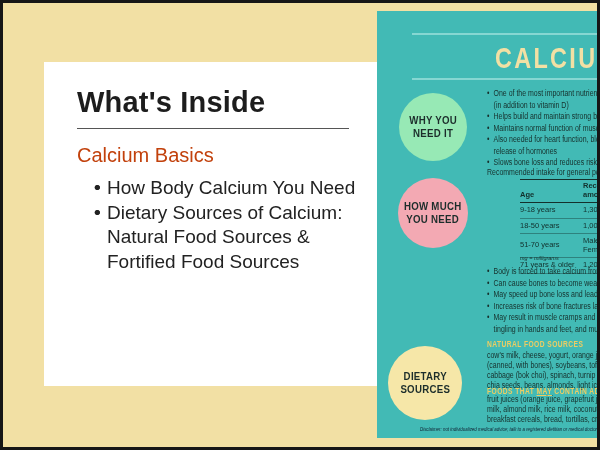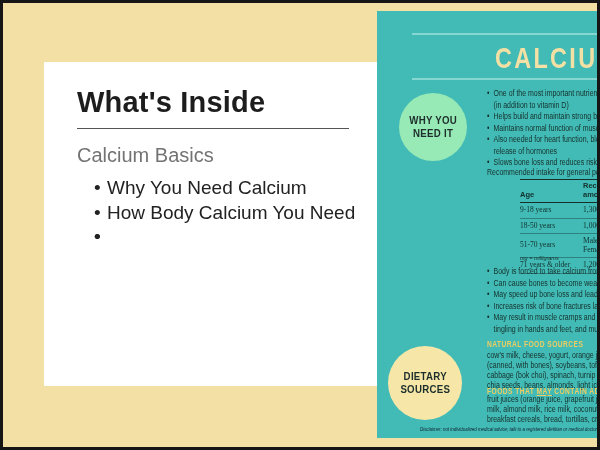--- a/index.html
+++ b/index.html
@@ -7,21 +7,21 @@
     width:600px;height:450px;position:relative;overflow:hidden;
     background:#f2e0a4;
     font-family:"Liberation Sans", sans-serif;
   }
   .frame{position:absolute;inset:0;border:3px solid #161616;pointer-events:none;z-index:50;}
 
   
   .card{position:absolute;left:44px;top:62px;width:333px;height:324px;background:#ffffff;}
   .card-title{position:absolute;left:33px;top:24px;margin:0;font-size:29px;font-weight:700;color:#1d1d1d;letter-spacing:0.2px;}
   .card-hr{position:absolute;left:33px;top:66px;width:272px;height:0;border-top:1.5px solid #555;}
-  .card-sub{position:absolute;left:33px;top:82px;margin:0;font-size:20px;font-weight:500;color:#737373;}
+  .card-sub{position:absolute;left:33px;top:82px;margin:0;font-size:20px;font-weight:500;color:#c2410c;}
   .toc{position:absolute;left:50px;top:114px;margin:0;padding:0;list-style:none;width:270px;}
   .toc li{position:relative;padding-left:13px;font-size:19px;line-height:24.5px;color:#222;white-space:pre-line;}
   .toc .dot{position:absolute;left:0;top:0;}
 
   
   .ig{position:absolute;left:377px;top:11px;width:330px;height:427px;background:#42bab5;color:#1c2d2b;}
   .ig-rule{position:absolute;left:35px;width:295px;height:2px;background:#86d7d2;}
   .ig-title{position:absolute;left:118px;top:30px;font-size:30px;font-weight:700;letter-spacing:3px;color:#f2e0a4;transform:scaleX(0.78);transform-origin:0 0;white-space:nowrap;}
 
   .badge{position:absolute;border-radius:50%;display:flex;align-items:center;justify-content:center;text-align:center;}
@@ -35,49 +35,55 @@
   .tl{position:absolute;left:110px;font-size:8.5px;line-height:11px;white-space:nowrap;transform:scaleX(0.82);transform-origin:0 0;color:#16302c;}
   .tl .dot{display:inline-block;width:8px;}
   .tl.nb{padding-left:8px;}
   .para{line-height:10px;}
   .yhead{position:absolute;left:110px;font-size:9px;font-weight:700;letter-spacing:0.6px;color:#eecd62;white-space:nowrap;transform:scaleX(0.74);transform-origin:0 0;}
   .yhead .u{text-decoration:underline;}
 
   .tbl-intro{position:absolute;left:110px;top:156px;font-size:8.5px;white-space:nowrap;transform:scaleX(0.82);transform-origin:0 0;color:#16302c;}
   .ig-table{position:absolute;left:143px;top:168px;width:200px;border-collapse:collapse;font-size:7.5px;color:#12302c;}
   .ig-table th{font-weight:700;text-align:left;vertical-align:bottom;padding:2px 0 3px 0;border-top:1.6px solid #14302c;border-bottom:1.6px solid #14302c;white-space:pre-line;line-height:8.5px;}
-  .ig-table td{padding:3px 0;border-bottom:0.6px solid rgba(0,0,0,0.3);white-space:pre-line;line-height:8.5px;vertical-align:middle;font-family:Liberation Serif, serif;}
+  .ig-table td{padding:3px 0;border-bottom:0.6px solid rgba(0,0,0,0.3);white-space:pre-line;line-height:8.5px;vertical-align:middle;}
   .ig-table .c1{width:63px;}
   .tbl-foot{position:absolute;left:143px;top:244px;font-size:5.5px;font-style:italic;color:#16302c;}
 
   .disclaimer{position:absolute;left:43px;top:415px;font-size:5.5px;font-style:italic;white-space:nowrap;transform:scaleX(0.8);transform-origin:0 0;color:#123;}
 </style>
 </head>
 <body>
 
 <div class="card">
   <h1 class="card-title">What's Inside</h1>
   <div class="card-hr"></div>
   <h2 class="card-sub">Calcium Basics</h2>
   <ul class="toc">
-    <li><span class="dot">•</span><span>Why You Need Calcium</span></li>
+    <li><span class="dot">•</span></li>
     <li><span class="dot">•</span><span>How Body Calcium You Need</span></li>
     <li><span class="dot">•</span></li>
-    <li><span class="dot">•</span></li>
+    <li><span class="dot">•</span><span>Dietary Sources of Calcium:
+Natural Food Sources &amp;
+Fortified Food Sources</span></li>
   </ul>
 </div>
 
 <div class="ig">
   <div class="ig-rule" style="top:22px"></div>
   <div class="ig-title">CALCIUM</div>
   <div class="ig-rule" style="top:67px"></div>
 
   <div class="badge b-why">
       <span>WHY YOU
 NEED IT</span>
+    </div>
+  <div class="badge b-how">
+      <span>HOW MUCH
+YOU NEED</span>
     </div>
   <div class="badge b-diet">
       <span>DIETARY
 SOURCES</span>
     </div>
 
   <div class="tl" style="top:77px"><span class="dot">•</span><span>One of the most important nutrients</span></div>
   <div class="tl nb" style="top:88.5px"><span>(in addition to vitamin D)</span></div>
   <div class="tl" style="top:100px"><span class="dot">•</span><span>Helps build and maintain strong bones</span></div>
   <div class="tl" style="top:111.5px"><span class="dot">•</span><span>Maintains normal function of muscles</span></div>

